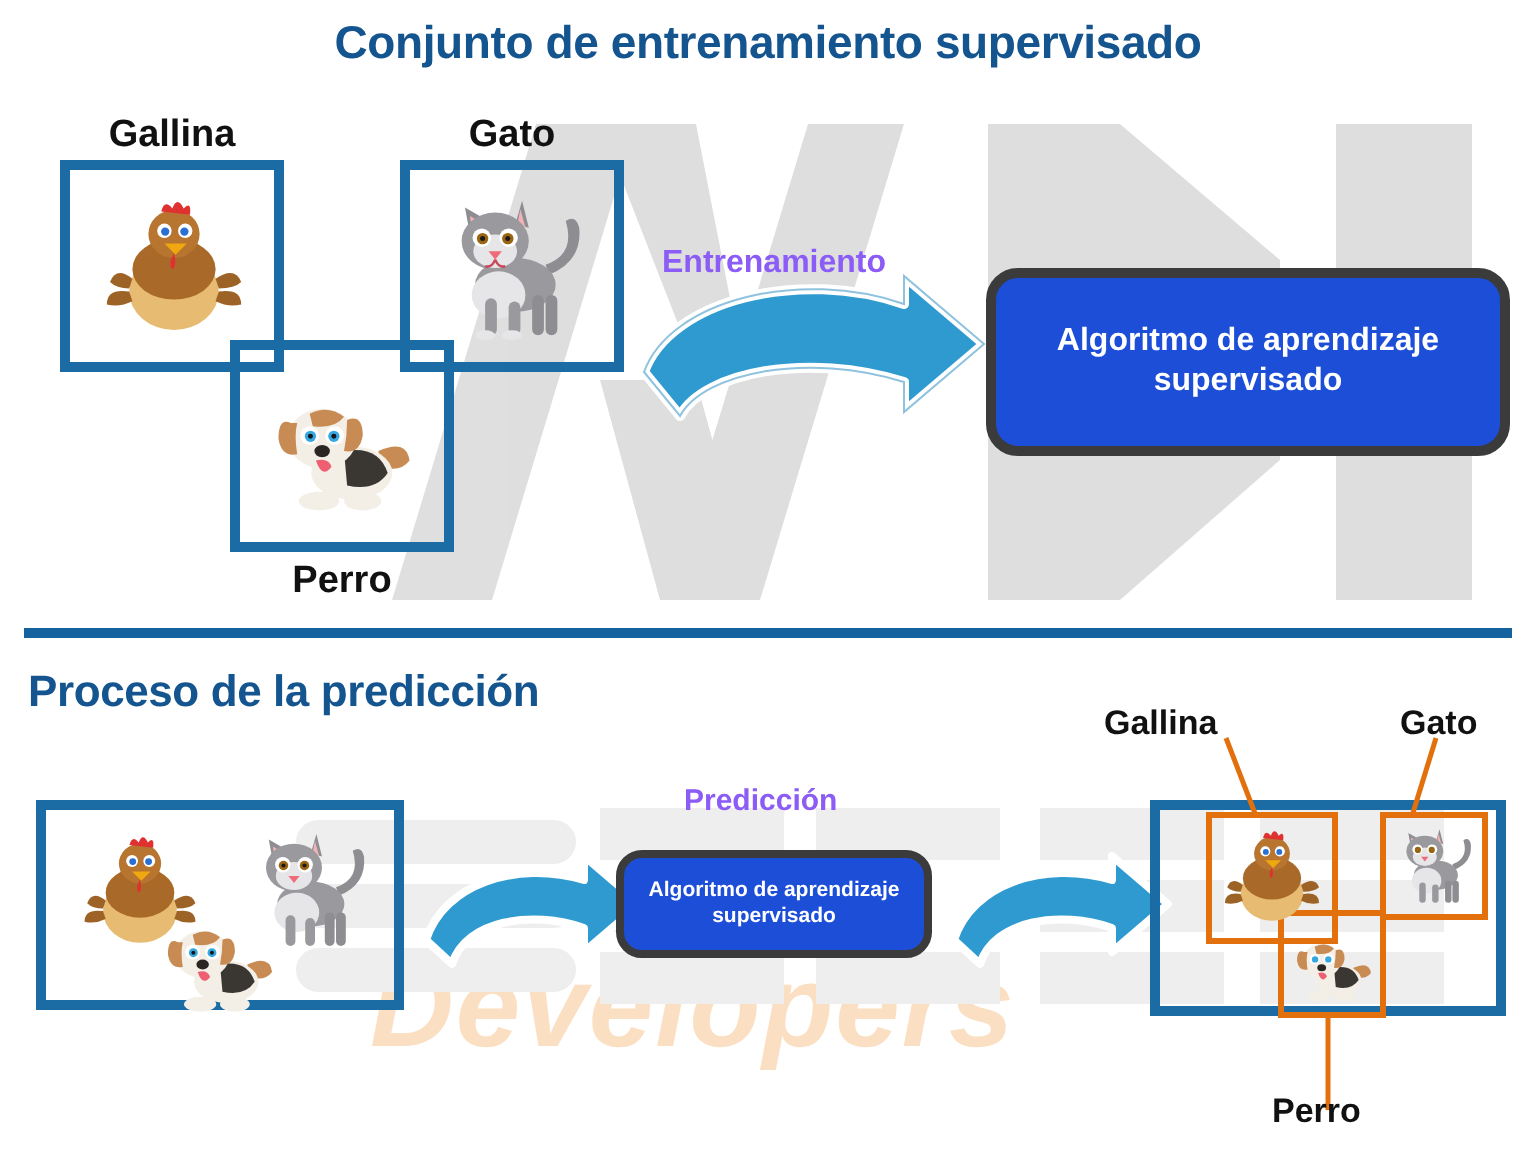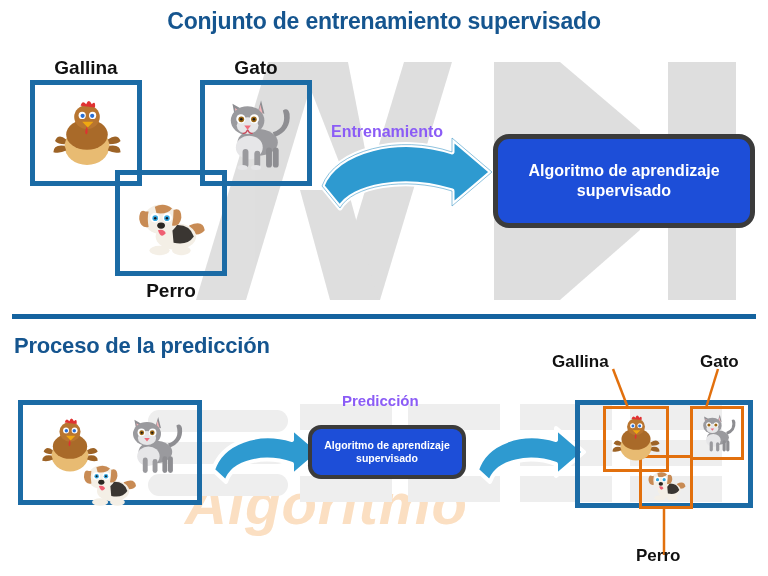--- a/index.html
+++ b/index.html
@@ -213,21 +213,21 @@
         <rect x="408" y="476" width="92" height="26"></rect>
         <rect x="408" y="404" width="26" height="98"></rect>
         <rect x="520" y="404" width="92" height="26"></rect>
         <rect x="520" y="440" width="92" height="26"></rect>
         <rect x="520" y="476" width="92" height="26"></rect>
         <rect x="630" y="404" width="92" height="26"></rect>
         <rect x="630" y="440" width="92" height="26"></rect>
         <rect x="630" y="476" width="92" height="26"></rect>
       </g>
     </svg>
-    <div class="wm-text-dev">Algoritmo</div>
+    <div class="wm-text-dev">Developers</div>
   </div>
 
   <div class="title-main">Conjunto de entrenamiento supervisado</div>
 
   <div class="pic-label" style="left:30px; top:57px; width:112px;">Gallina</div>
   <div class="pic-box" id="box-gallina" style="left:30px; top:80px; width:112px; height:106px;"></div>
 
   <div class="pic-label" style="left:200px; top:57px; width:112px;">Gato</div>
   <div class="pic-box" id="box-gato" style="left:200px; top:80px; width:112px; height:106px;"></div>
 

